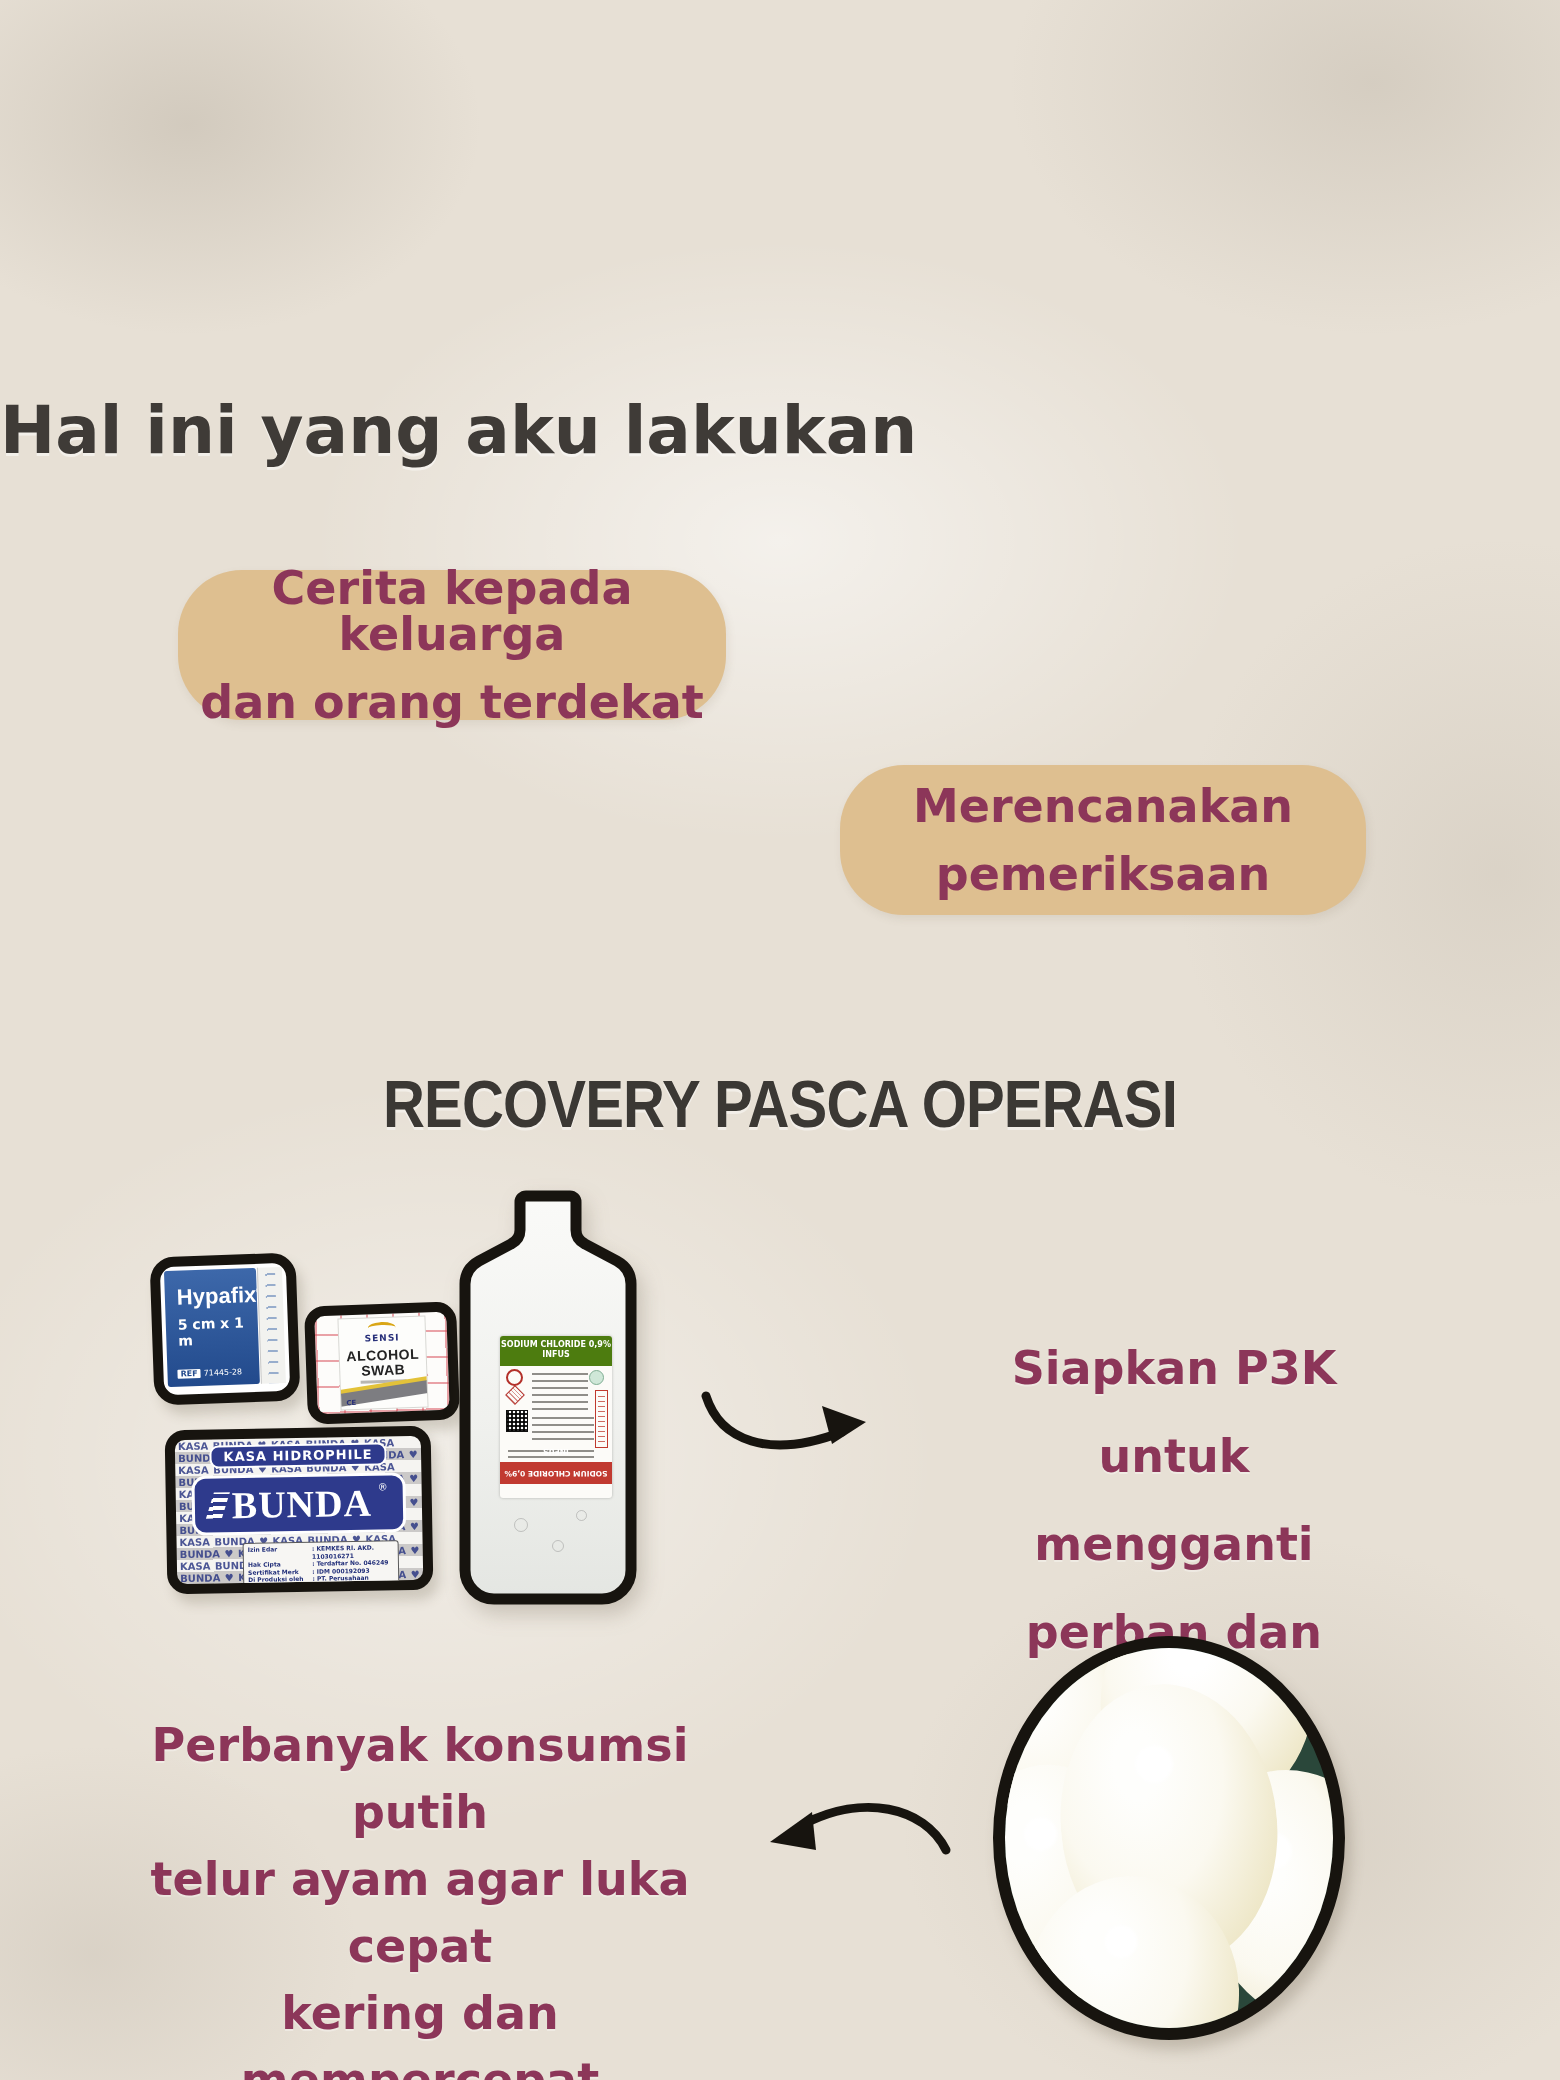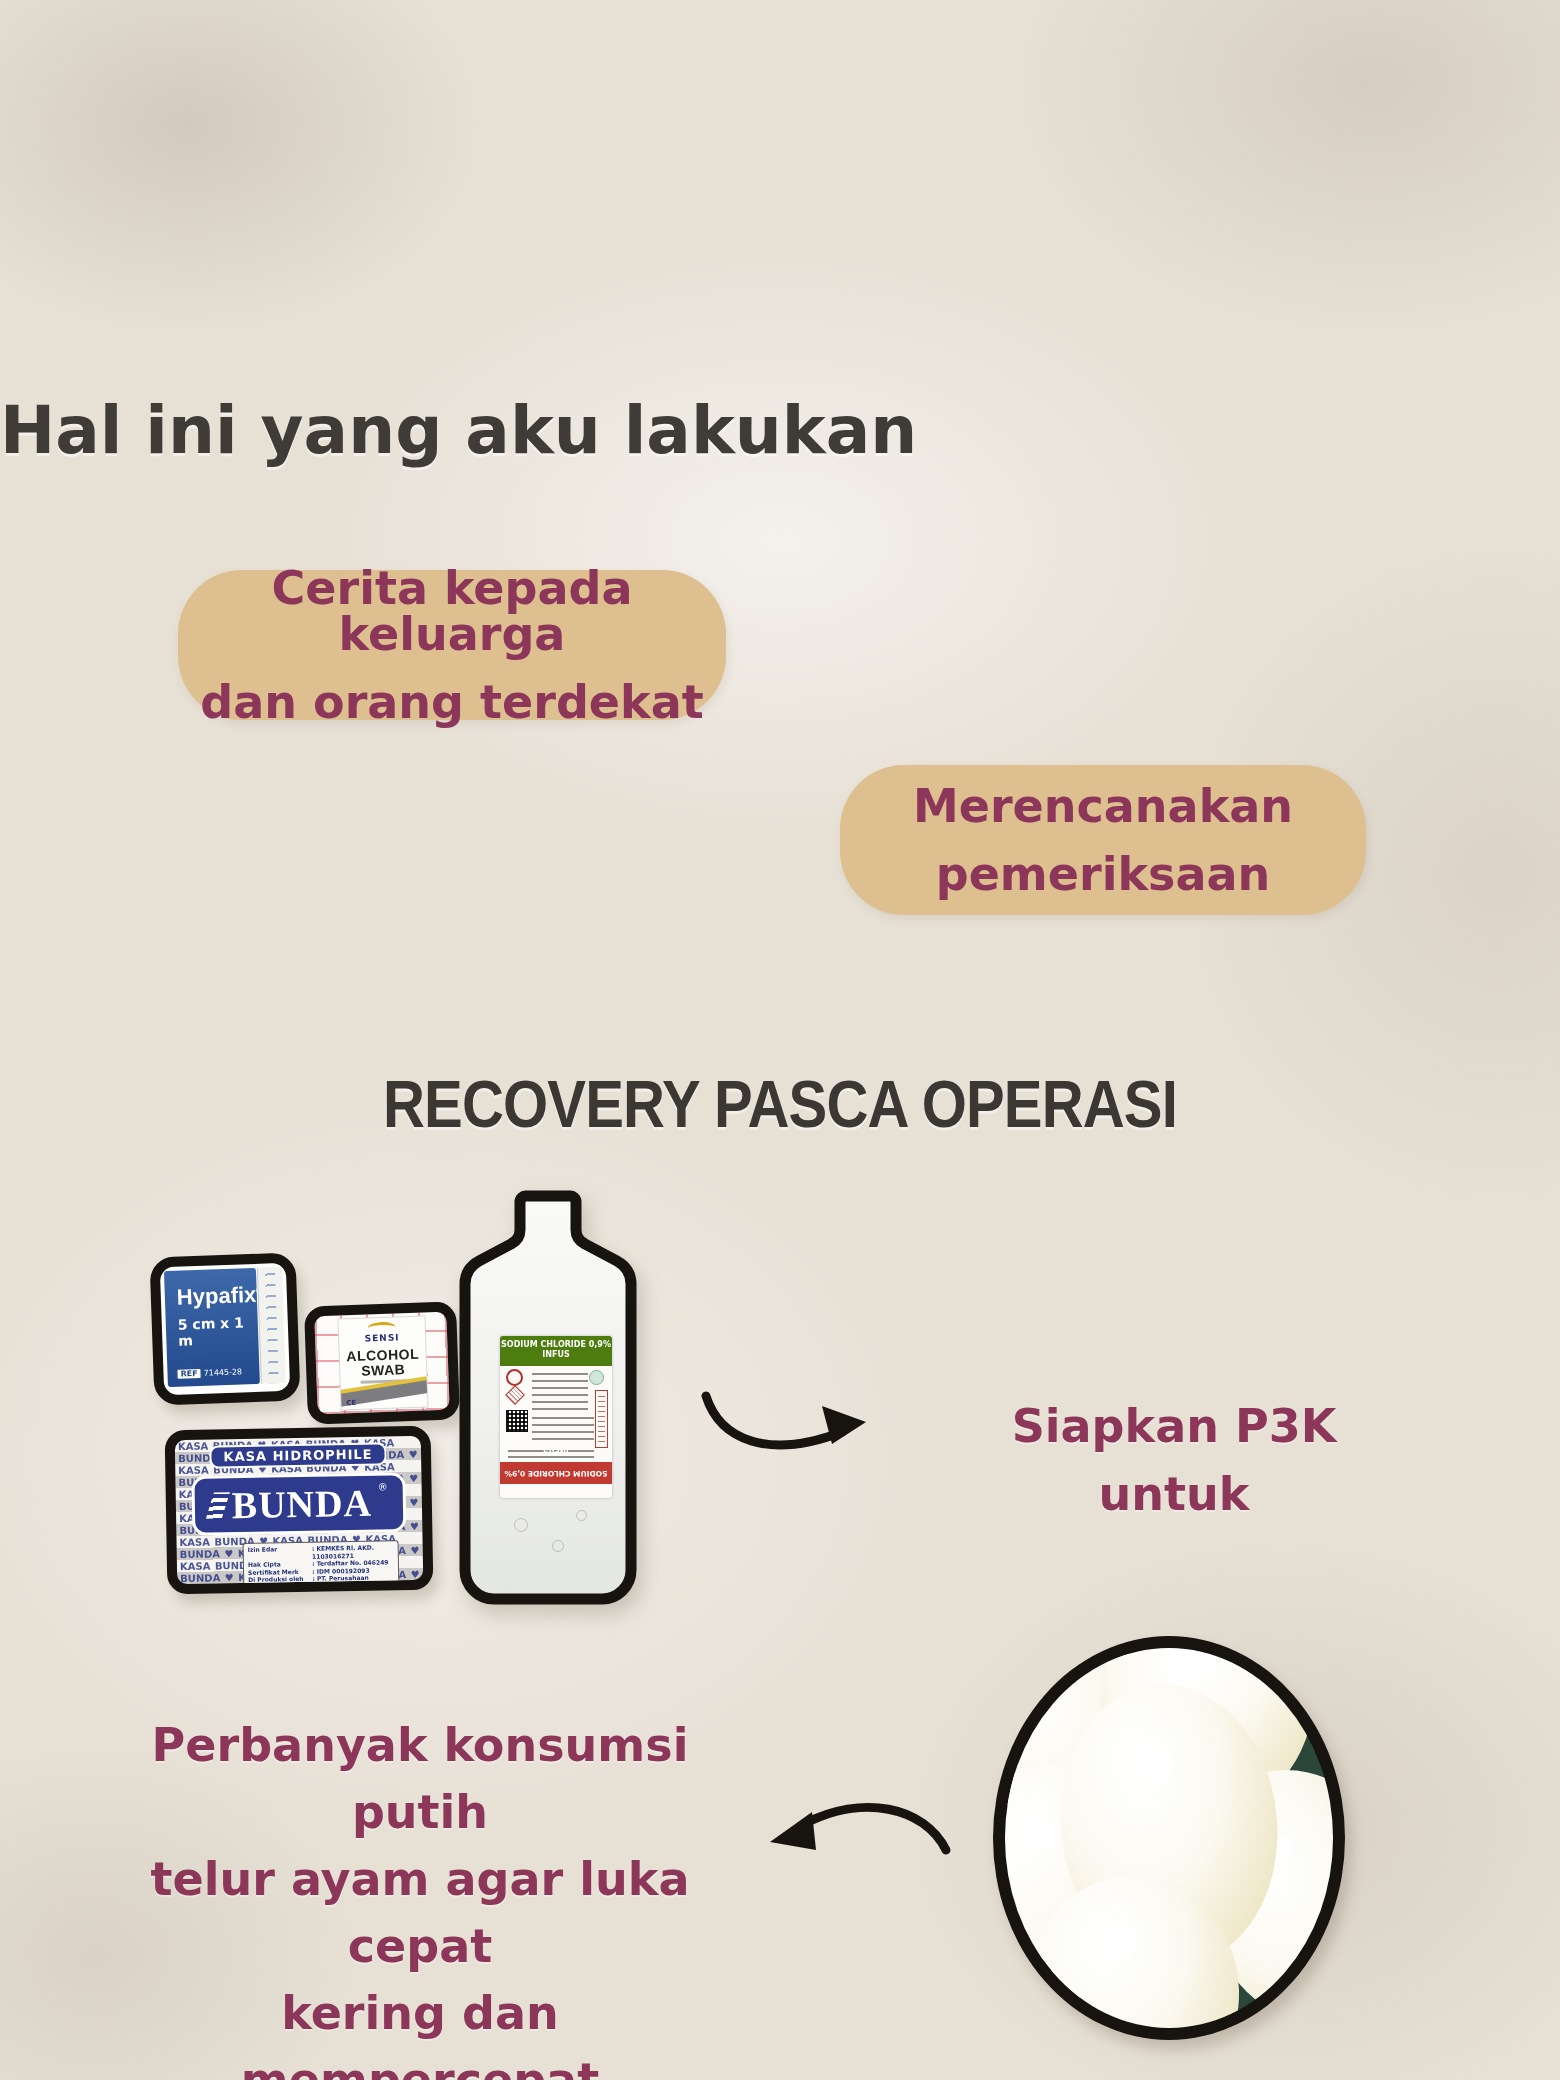--- a/index.html
+++ b/index.html
@@ -32,21 +32,21 @@
     font-weight:700;font-size:46px;text-align:center;display:flex;flex-direction:column;
     justify-content:center;gap:22px;line-height:1;box-shadow:2px 4px 8px rgba(120,105,85,.12);}
   .pill-1{left:178px;top:570px;width:548px;height:150px;}
   .pill-2{left:888px;top:570px;width:526px;height:150px;}
   .pill-3{left:178px;top:765px;width:548px;height:150px;}
   .pill-4{left:840px;top:765px;width:526px;height:150px;}
   
   .tip{position:absolute;text-align:center;color:#8c3659;font-weight:700;font-size:46px;
     text-shadow:0 2px 0 rgba(255,255,255,.35);}
   .tip span{display:block;}
-  .tip-p3k{left:939px;top:1392px;width:470px;line-height:68px;text-align:center;}
+  .tip-p3k{left:939px;top:1324px;width:470px;line-height:88px;text-align:center;}
   .tip-egg{left:140px;top:1712px;width:560px;line-height:67px;}
   .arrow{position:absolute;}
   
   .sticker{position:absolute;border:10px solid #17140f;border-radius:24px;
     box-sizing:border-box;background:#fff;box-shadow:6px 10px 12px rgba(95,85,65,.22);}
   
   .hypafix{left:152px;top:1255px;width:146px;height:148px;transform:rotate(-2deg);}
   .hypafix .blue{position:absolute;left:4px;top:4px;right:30px;bottom:8px;
     background:linear-gradient(180deg,#3d68aa,#224a8c);border-radius:3px;
     color:#fff;padding:14px 0 0 12px;box-sizing:border-box;}
@@ -257,20 +257,21 @@
     <div class="drop d3"></div>
   </div>
 
   <svg class="arrow" style="left:696px;top:1384px" width="205" height="85" viewBox="0 0 205 85">
     <path d="M10,12 C24,56 72,76 146,48" fill="none" stroke="#17140f" stroke-width="9" stroke-linecap="round"></path>
     <path d="M170,38 L126,22 L136,60 Z" fill="#17140f"></path>
   </svg>
 
   <div class="tip tip-p3k">
     <span>Siapkan P3K untuk</span>
+    <span>mengganti perban dan</span>
   </div>
 
   <div class="tip tip-egg">
     <span>Perbanyak konsumsi putih</span>
     <span>telur ayam agar luka cepat</span>
     <span>kering dan mempercepat</span>
 
   </div>
 
   <svg class="arrow" style="left:748px;top:1790px" width="210" height="95" viewBox="0 0 210 95">

